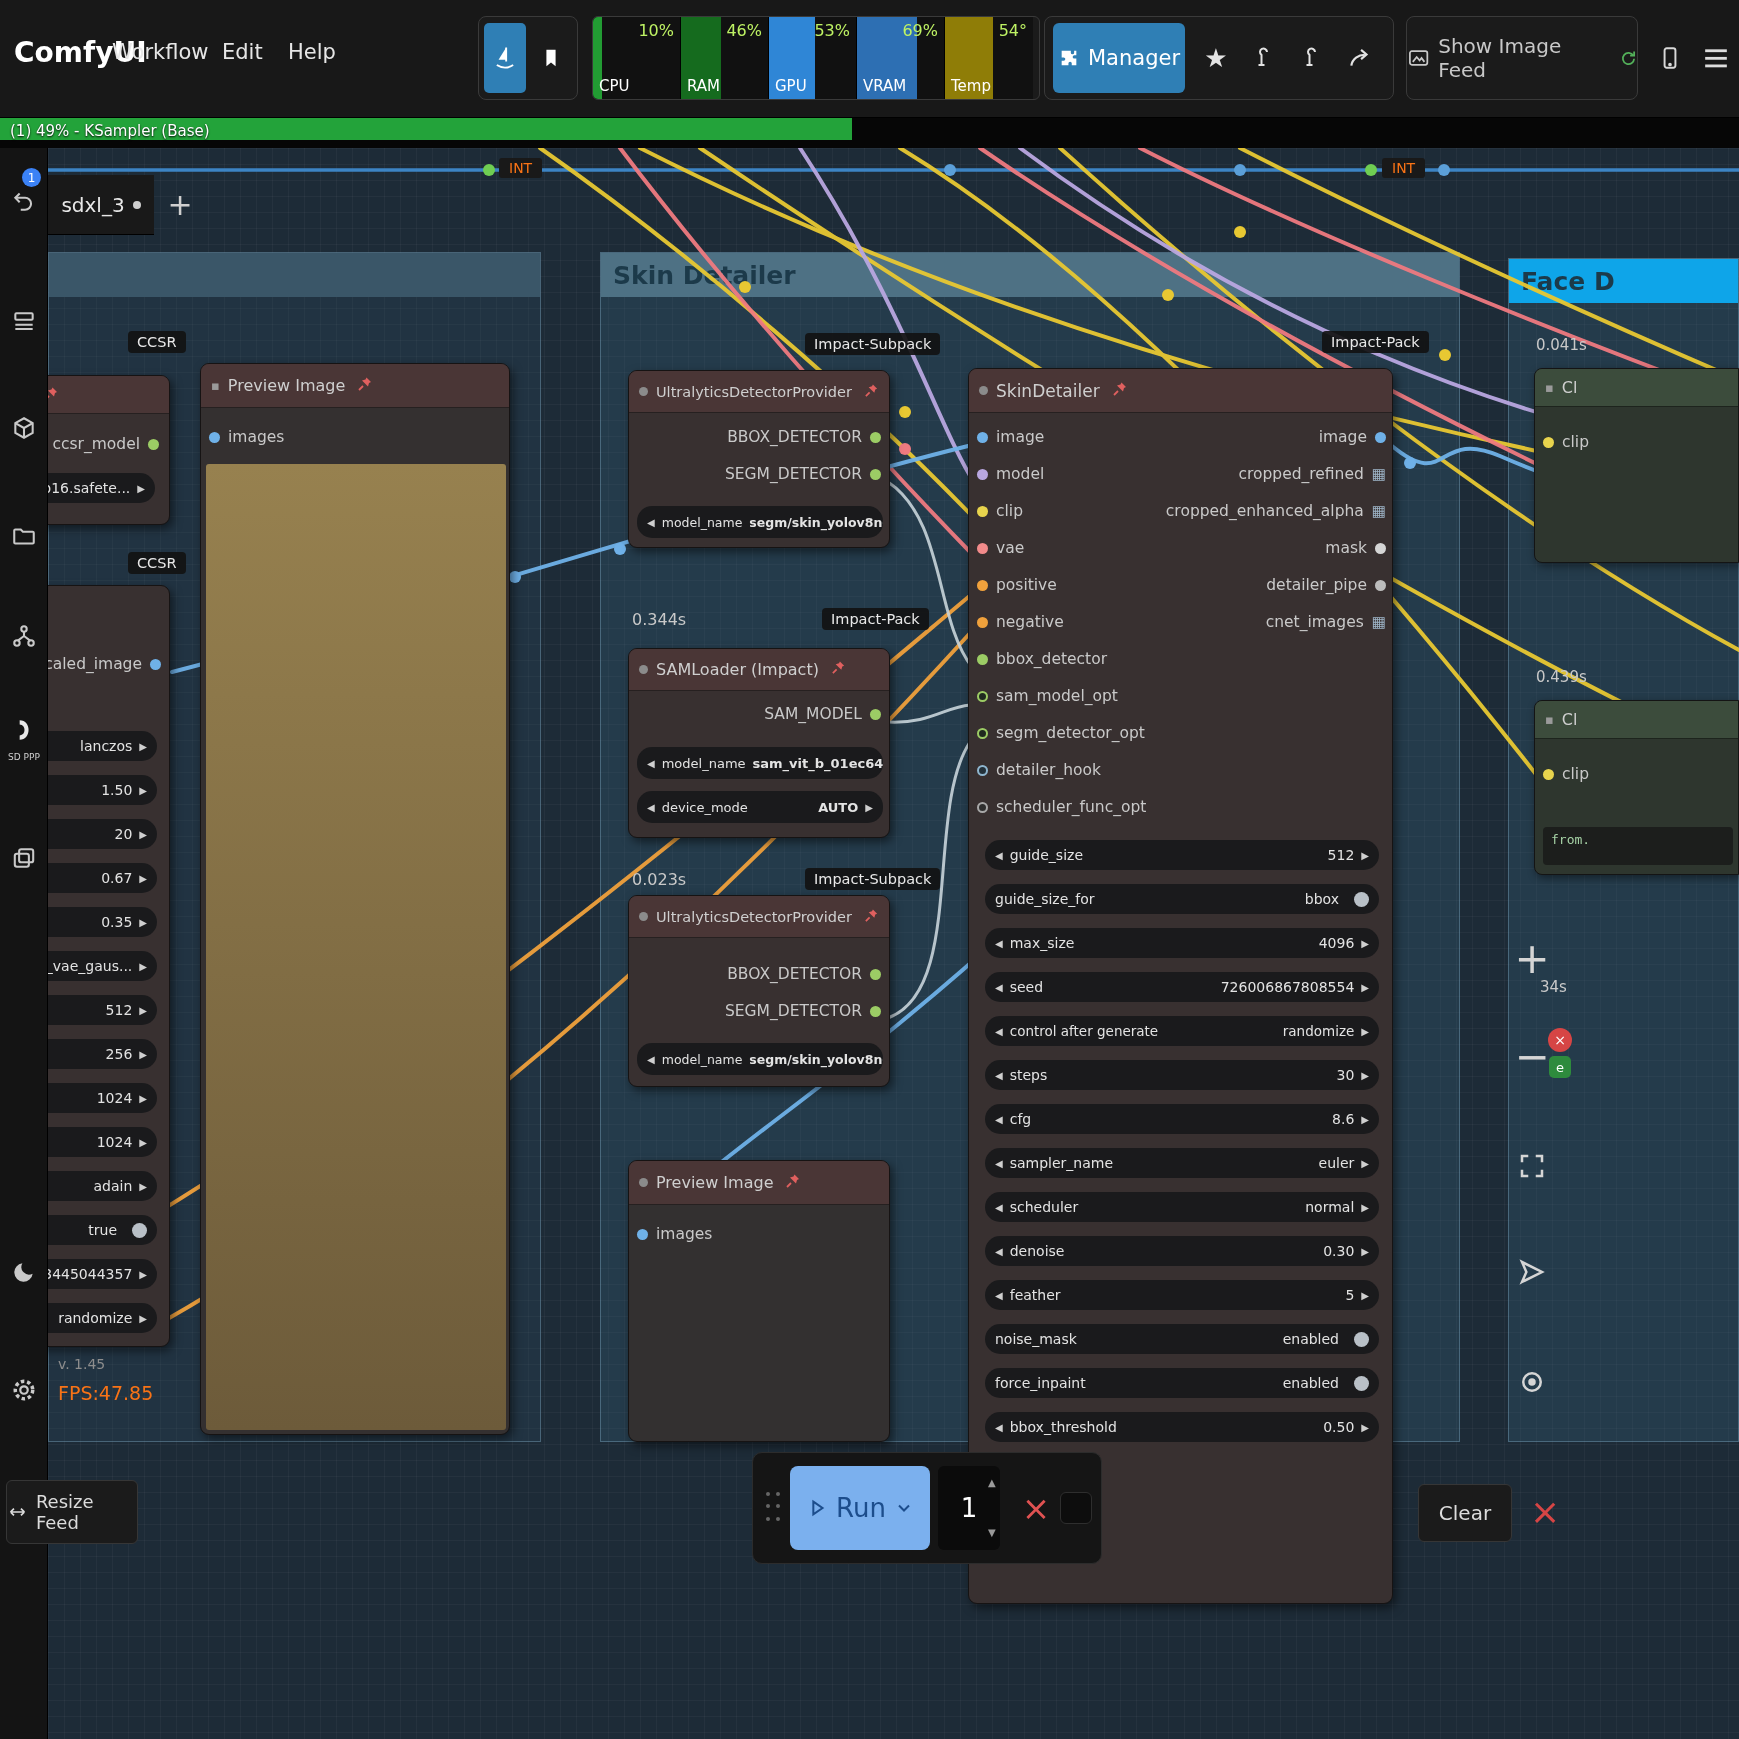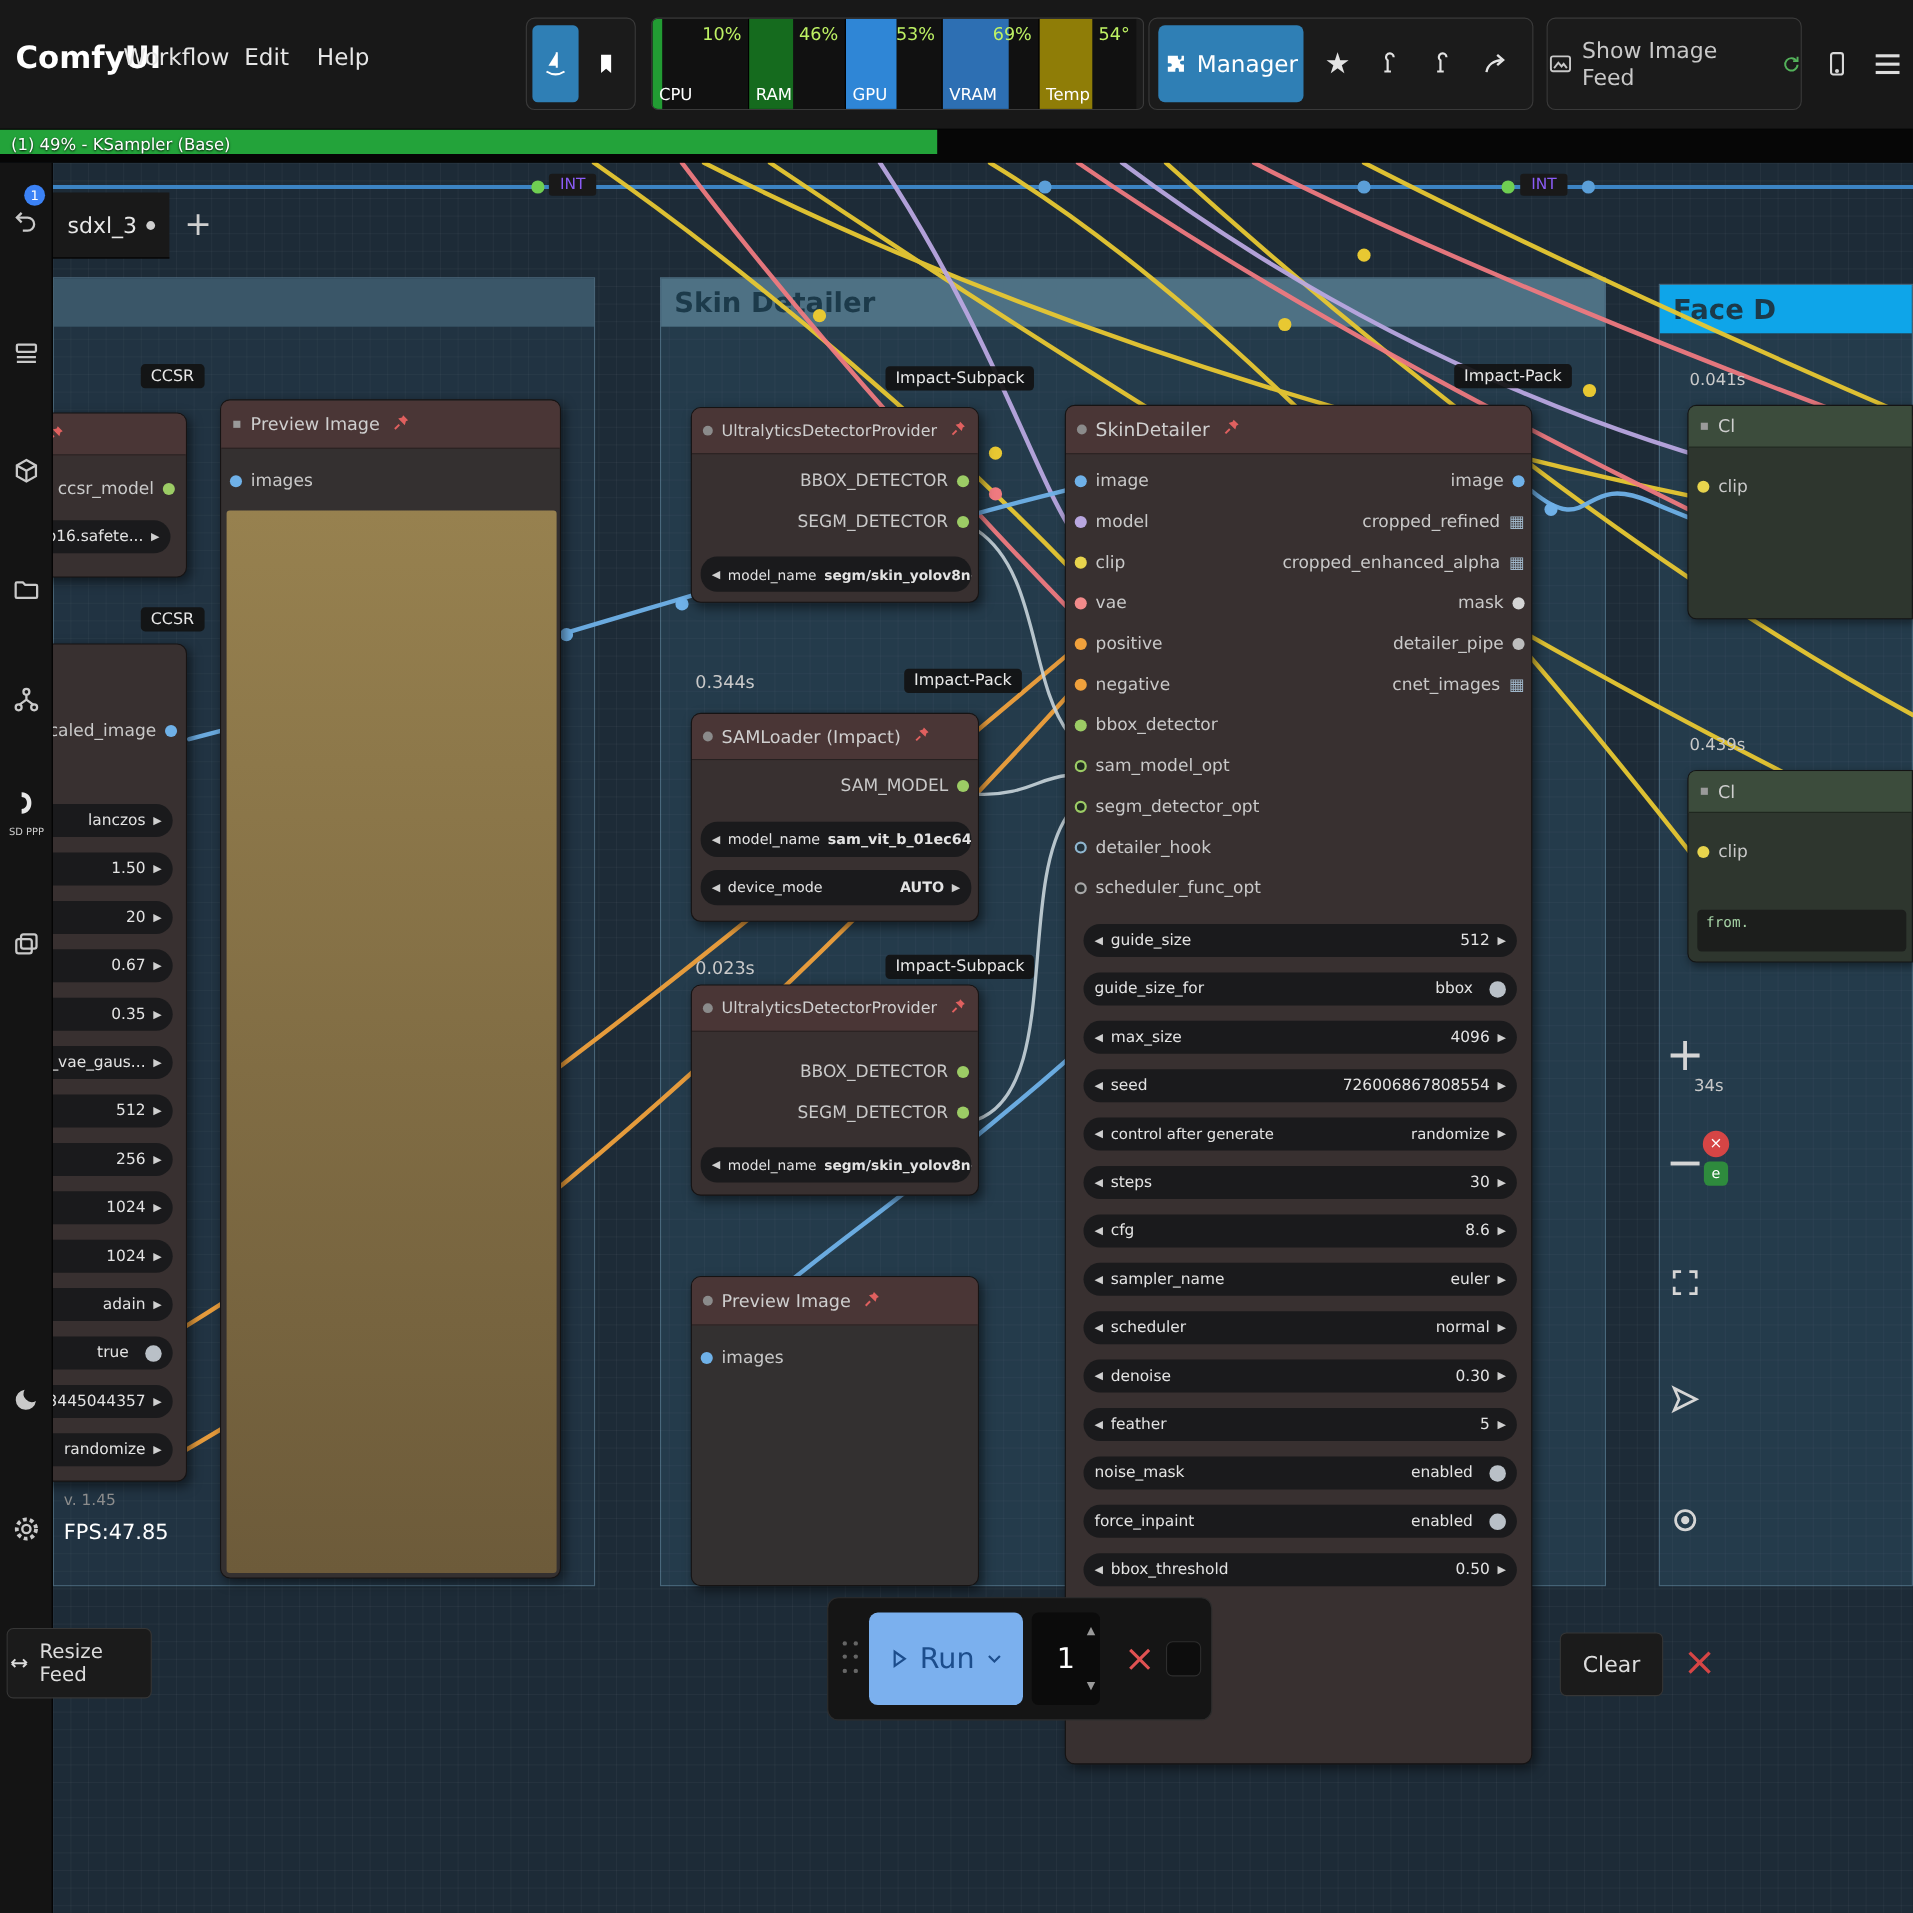--- a/index.html
+++ b/index.html
@@ -44,21 +44,21 @@
 .iconbtn{display:flex;align-items:center;justify-content:center}
 
 .btn{position:absolute;background:#1b1b1b;border:1px solid #363636;border-radius:6px;display:flex;align-items:center;justify-content:center;gap:8px;color:#dcdcdc;z-index:22}
 #runpanel{left:752px;top:1452px;width:350px;height:112px;background:#151515;border:1px solid #2c2c2c;border-radius:10px;z-index:22}
 #runbtn{left:790px;top:1466px;width:140px;height:84px;background:#7bb0ee;border-radius:8px;display:flex;align-items:center;justify-content:center;gap:8px;z-index:23;color:#1c4d8c;font-size:26px}
 #countbox{left:938px;top:1466px;width:62px;height:84px;background:#0b0b0b;border-radius:6px;z-index:23;display:flex;align-items:center;justify-content:center;color:#fff;font-size:26px}
 .stepper{position:absolute;font-size:10px;color:#9a9a9a;z-index:24;line-height:1}
 
 .rtool{position:absolute;left:1512px;width:40px;height:40px;display:flex;align-items:center;justify-content:center;z-index:16;color:#d5d5d5}
 
-.intlabel{position:absolute;background:#191919;border-radius:3px;color:#8b5cf6;font-size:14px;padding:2px 10px;z-index:4}
+.intlabel{position:absolute;background:#191919;border-radius:3px;color:#f97316;font-size:14px;padding:2px 10px;z-index:4}
 .mono{font-family:"DejaVu Sans Mono","Liberation Mono",monospace}
 .fragnode{position:absolute;background:#2e362e;border:1px solid #141414;border-radius:8px 0 0 8px;z-index:3;overflow:hidden;box-shadow:2px 3px 8px rgba(0,0,0,.45)}
 .fraghead{height:38px;background:#3c4c3c;display:flex;align-items:center;gap:8px;padding:0 10px;color:#cfcfcf;font-size:16px;border-bottom:1px solid #1d241d}
 </style>
 </head>
 <body>
 
 <div id="page">
 
   <div id="canvas-bg" class="abs"></div>
@@ -214,21 +214,21 @@
     <div class="pill" style="left:8px;top:673px;width:218px">
         <span class="wv">42733445044357</span>
         <span class="arr">▶</span>
       </div>
     <div class="pill" style="left:8px;top:717px;width:218px">
         <span class="wv">randomize</span>
         <span class="arr">▶</span>
       </div>
   </div>
   <div class="timing" style="left:58px;top:1356px;font-size:14px;color:#8d8d8d">v. 1.45</div>
-  <div class="timing" style="left:58px;top:1382px;font-size:19px;color:#ffffff">FPS:47.85</div>
+  <div class="timing" style="left:58px;top:1382px;font-size:19px;color:#f97316">FPS:47.85</div>
 
   <div class="node" style="left:200px;top:363px;width:310px;height:1072px;background:#343030">
     <div class="nhead" style="height:44px">
       <span style="color:#9a9a9a;font-size:13px">▪</span>
       <span>Preview Image</span>
       <span class="pin">
         <svg width="16" height="16" viewBox="0 0 16 16">
             <path d="M9.5 1.5l4.5 4.5-2 1-1 3.5-6-6 3.5-1z" fill="#e0605f"></path>
             <path d="M6 10L2 14" stroke="#e0605f" stroke-width="1.8"></path>
           </svg>

